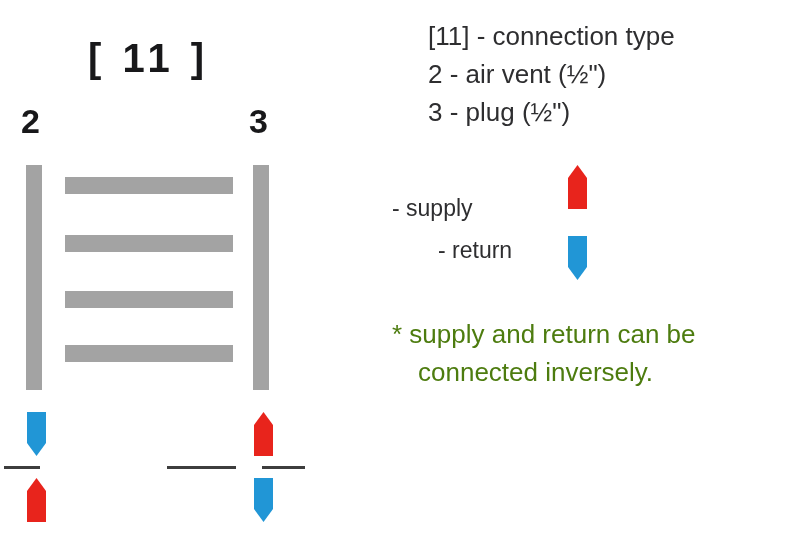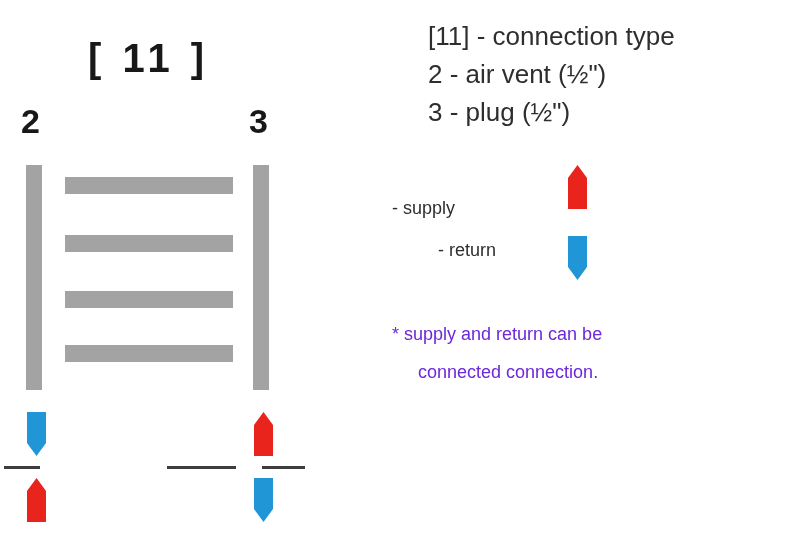--- a/index.html
+++ b/index.html
@@ -130,21 +130,21 @@
     top: 185px;
     width: 250px;
   }
   .flow-row {
     position: relative;
     height: 44px;
   }
   .flow-label {
     position: absolute;
     left: 0;
-    font-size: 18px;
+    font-size: 23px;
     line-height: 30px;
     color: #2e2e30;
     white-space: nowrap;
   }
   #flow-label-supply { top: 8px; }
   #flow-label-return { top: 6px; margin-left: 46px; }
 
   .legend-arrow {
     position: absolute;
     width: 19px;
@@ -152,23 +152,23 @@
   }
   .legend-arrow svg { display: block; width: 100%; height: 100%; }
   #legend-arrow-supply { left: 176px; top: 165px; }
   #legend-arrow-return { left: 176px; top: 236px; }
 
   .footnote {
     position: absolute;
     left: 0;
     top: 315px;
     width: 400px;
-    font-size: 18px;
+    font-size: 26px;
     line-height: 38px;
-    color: #6d28d9;
+    color: #4d7c0f;
   }
   .footnote-line-2 { padding-left: 26px; }
 </style>
 </head>
 <body>
 
 <div id="canvas">
 
   <div id="diagram-panel">
 
@@ -239,17 +239,17 @@
     </div>
 
     <div class="legend-arrow" id="legend-arrow-return">
       <svg viewBox="0 0 19 44" xmlns="http://www.w3.org/2000/svg">
         <path d="M0 0 H19 V31 L9.5 44 L0 31 Z" fill="#2196d6"></path>
       </svg>
     </div>
 
     <div class="footnote">
       <div class="footnote-line-1">* supply and return can be</div>
-      <div class="footnote-line-2">connected connection.</div>
+      <div class="footnote-line-2">connected inversely.</div>
     </div>
   </div>
 
 </div>
 
 </body></html>

